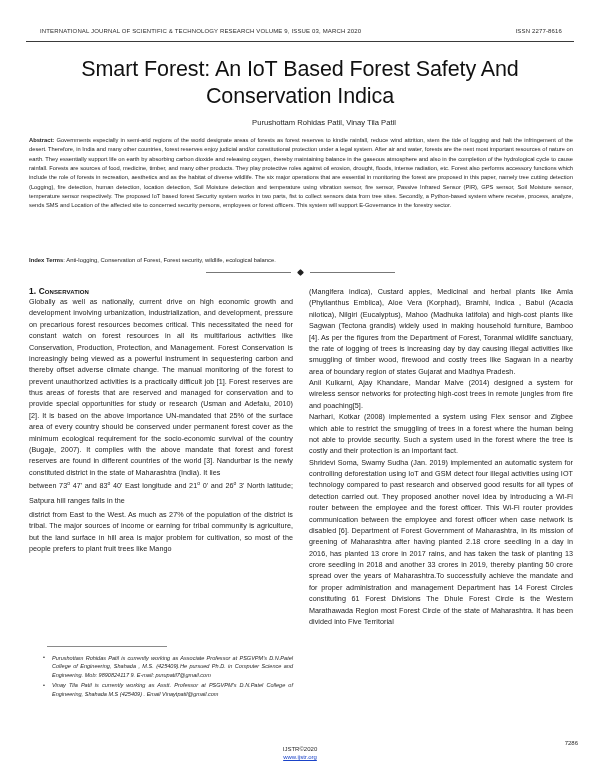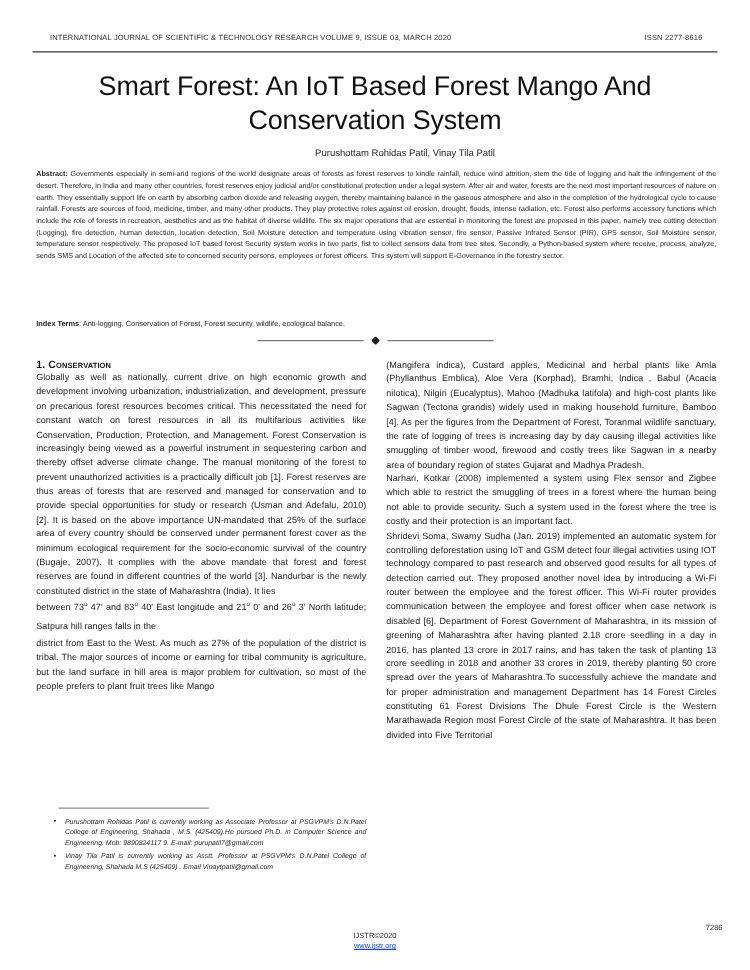--- a/index.html
+++ b/index.html
@@ -239,21 +239,21 @@
 <body>
 
 <div class="page">
 
   <div class="running-head">
     <span class="rh-left">INTERNATIONAL JOURNAL OF SCIENTIFIC &amp; TECHNOLOGY RESEARCH VOLUME 9, ISSUE 03, MARCH 2020</span>
     <span class="rh-right">ISSN 2277-8616</span>
   </div>
   <div class="rule-top"></div>
 
-  <div class="title">Smart Forest: An IoT Based Forest Mango And Conservation System</div>
+  <div class="title">Smart Forest: An IoT Based Forest Safety And Conservation Indica</div>
   <div class="authors">Purushottam Rohidas Patil, Vinay Tila Patil</div>
 
   <div class="abstract-block">
     <span class="lead">Abstract:</span><span> Governments especially in semi-arid regions of the world designate areas of forests as forest reserves to kindle rainfall, reduce wind attrition, stem the tide of logging and halt the infringement of the desert.  Therefore, in India and many other countries, forest reserves enjoy judicial and/or constitutional protection under a legal system. After air and water, forests are the next most important resources of nature on earth.  They essentially support life on earth by absorbing carbon dioxide and releasing oxygen, thereby maintaining balance in the gaseous atmosphere and also in the completion of the hydrological cycle to cause rainfall.  Forests are sources of food, medicine, timber, and many other products.  They play protective roles against oil erosion, drought, floods, intense radiation, etc.  Forest also performs accessory functions which include the role of forests in recreation, aesthetics and as the habitat of diverse wildlife. The six major operations that are essential in monitoring the forest are proposed in this paper, namely tree cutting detection (Logging), fire detection, human detection, location detection, Soil Moisture detection and temperature using vibration sensor, fire sensor, Passive Infrared Sensor (PIR), GPS sensor, Soil Moisture sensor, temperature sensor respectively. The proposed IoT based forest Security system works in two parts, fist to collect sensors data from tree sites. Secondly, a Python-based system where receive, process, analyze, sends SMS and Location of the affected site to concerned security persons, employees or forest officers. This system will support E-Governance in the forestry sector.</span>
   </div>
 
   <div class="index-terms">
     <span class="lead">Index Terms</span><span>:  Anti-logging, Conservation of Forest, Forest security, wildlife, ecological balance.</span>
   </div>
 
@@ -286,20 +286,21 @@
         <ul class="footnotes">
           <li>Purushottam Rohidas Patil is currently working as Associate Professor at PSGVPM's D.N.Patel College of Engineering, Shahada , M.S. (425409).He pursued Ph.D. in Computer Science and Engineering. Mob: 9890824117 9. E-mail: purupatil7@gmail.com</li>
           <li>Vinay Tila Patil is currently working as Asstt. Professor at PSGVPM's D.N.Patel College of Engineering, Shahada M.S (425409) . Email Vinaytpatil@gmail.com</li>
         </ul>
       </div>
     </div>
 
     <div class="col">
       <p class="body-text">(Mangifera indica), Custard apples, Medicinal and herbal plants like Amla (Phyllanthus Emblica), Aloe Vera (Korphad), Bramhi, Indica , Babul (Acacia nilotica), Nilgiri (Eucalyptus), Mahoo (Madhuka latifola) and high-cost plants like Sagwan (Tectona grandis) widely used in making household furniture,  Bamboo [4]. As per the figures from the Department of Forest, Toranmal wildlife sanctuary, the rate of logging of trees is increasing day by day causing illegal activities like smuggling of timber wood, firewood and costly trees like Sagwan in a  nearby area of boundary region of states Gujarat and Madhya Pradesh.</p>
 
+      <p class="body-text">Anil Kulkarni,  Ajay Khandare,   Mandar Malve (2014) designed a system for wireless sensor networks for protecting high-cost trees in remote jungles from fire and poaching[5].</p>
       <p class="body-text">Narhari, Kotkar (2008) implemented a system using Flex sensor and Zigbee which able to restrict the smuggling of trees in a forest where the human being not able to provide security. Such a system used in the forest where the tree is costly and their protection is an important fact.</p>
       <p class="body-text">Shridevi Soma, Swamy Sudha (Jan. 2019) implemented an automatic system for controlling deforestation using  IoT and GSM detect four illegal activities using IOT technology compared to past research and observed good results for all types of detection carried out. They proposed another novel idea by introducing a Wi-Fi router between the employee and the forest officer. This Wi-Fi router provides communication between the employee and forest officer when case network is disabled [6]. Department of Forest Government of Maharashtra, in its mission of greening of Maharashtra after having planted 2.18 crore seedling in a day in 2016, has planted 13 crore in 2017 rains, and has taken the task of planting 13 crore seedling in 2018 and another 33 crores in 2019, thereby planting 50 crore spread over the years of Maharashtra.To successfully achieve the mandate and for proper administration and management Department has 14 Forest Circles constituting 61 Forest Divisions The Dhule Forest Circle is the Western Marathawada Region most Forest Circle of the state of Maharashtra.  It has been divided into Five Territorial</p>
     </div>
   </div>
 
   <div class="footer">
     <div class="footer-center">
       <span>IJSTR©2020</span>
       <a class="link" href="#">www.ijstr.org</a>
     </div>

